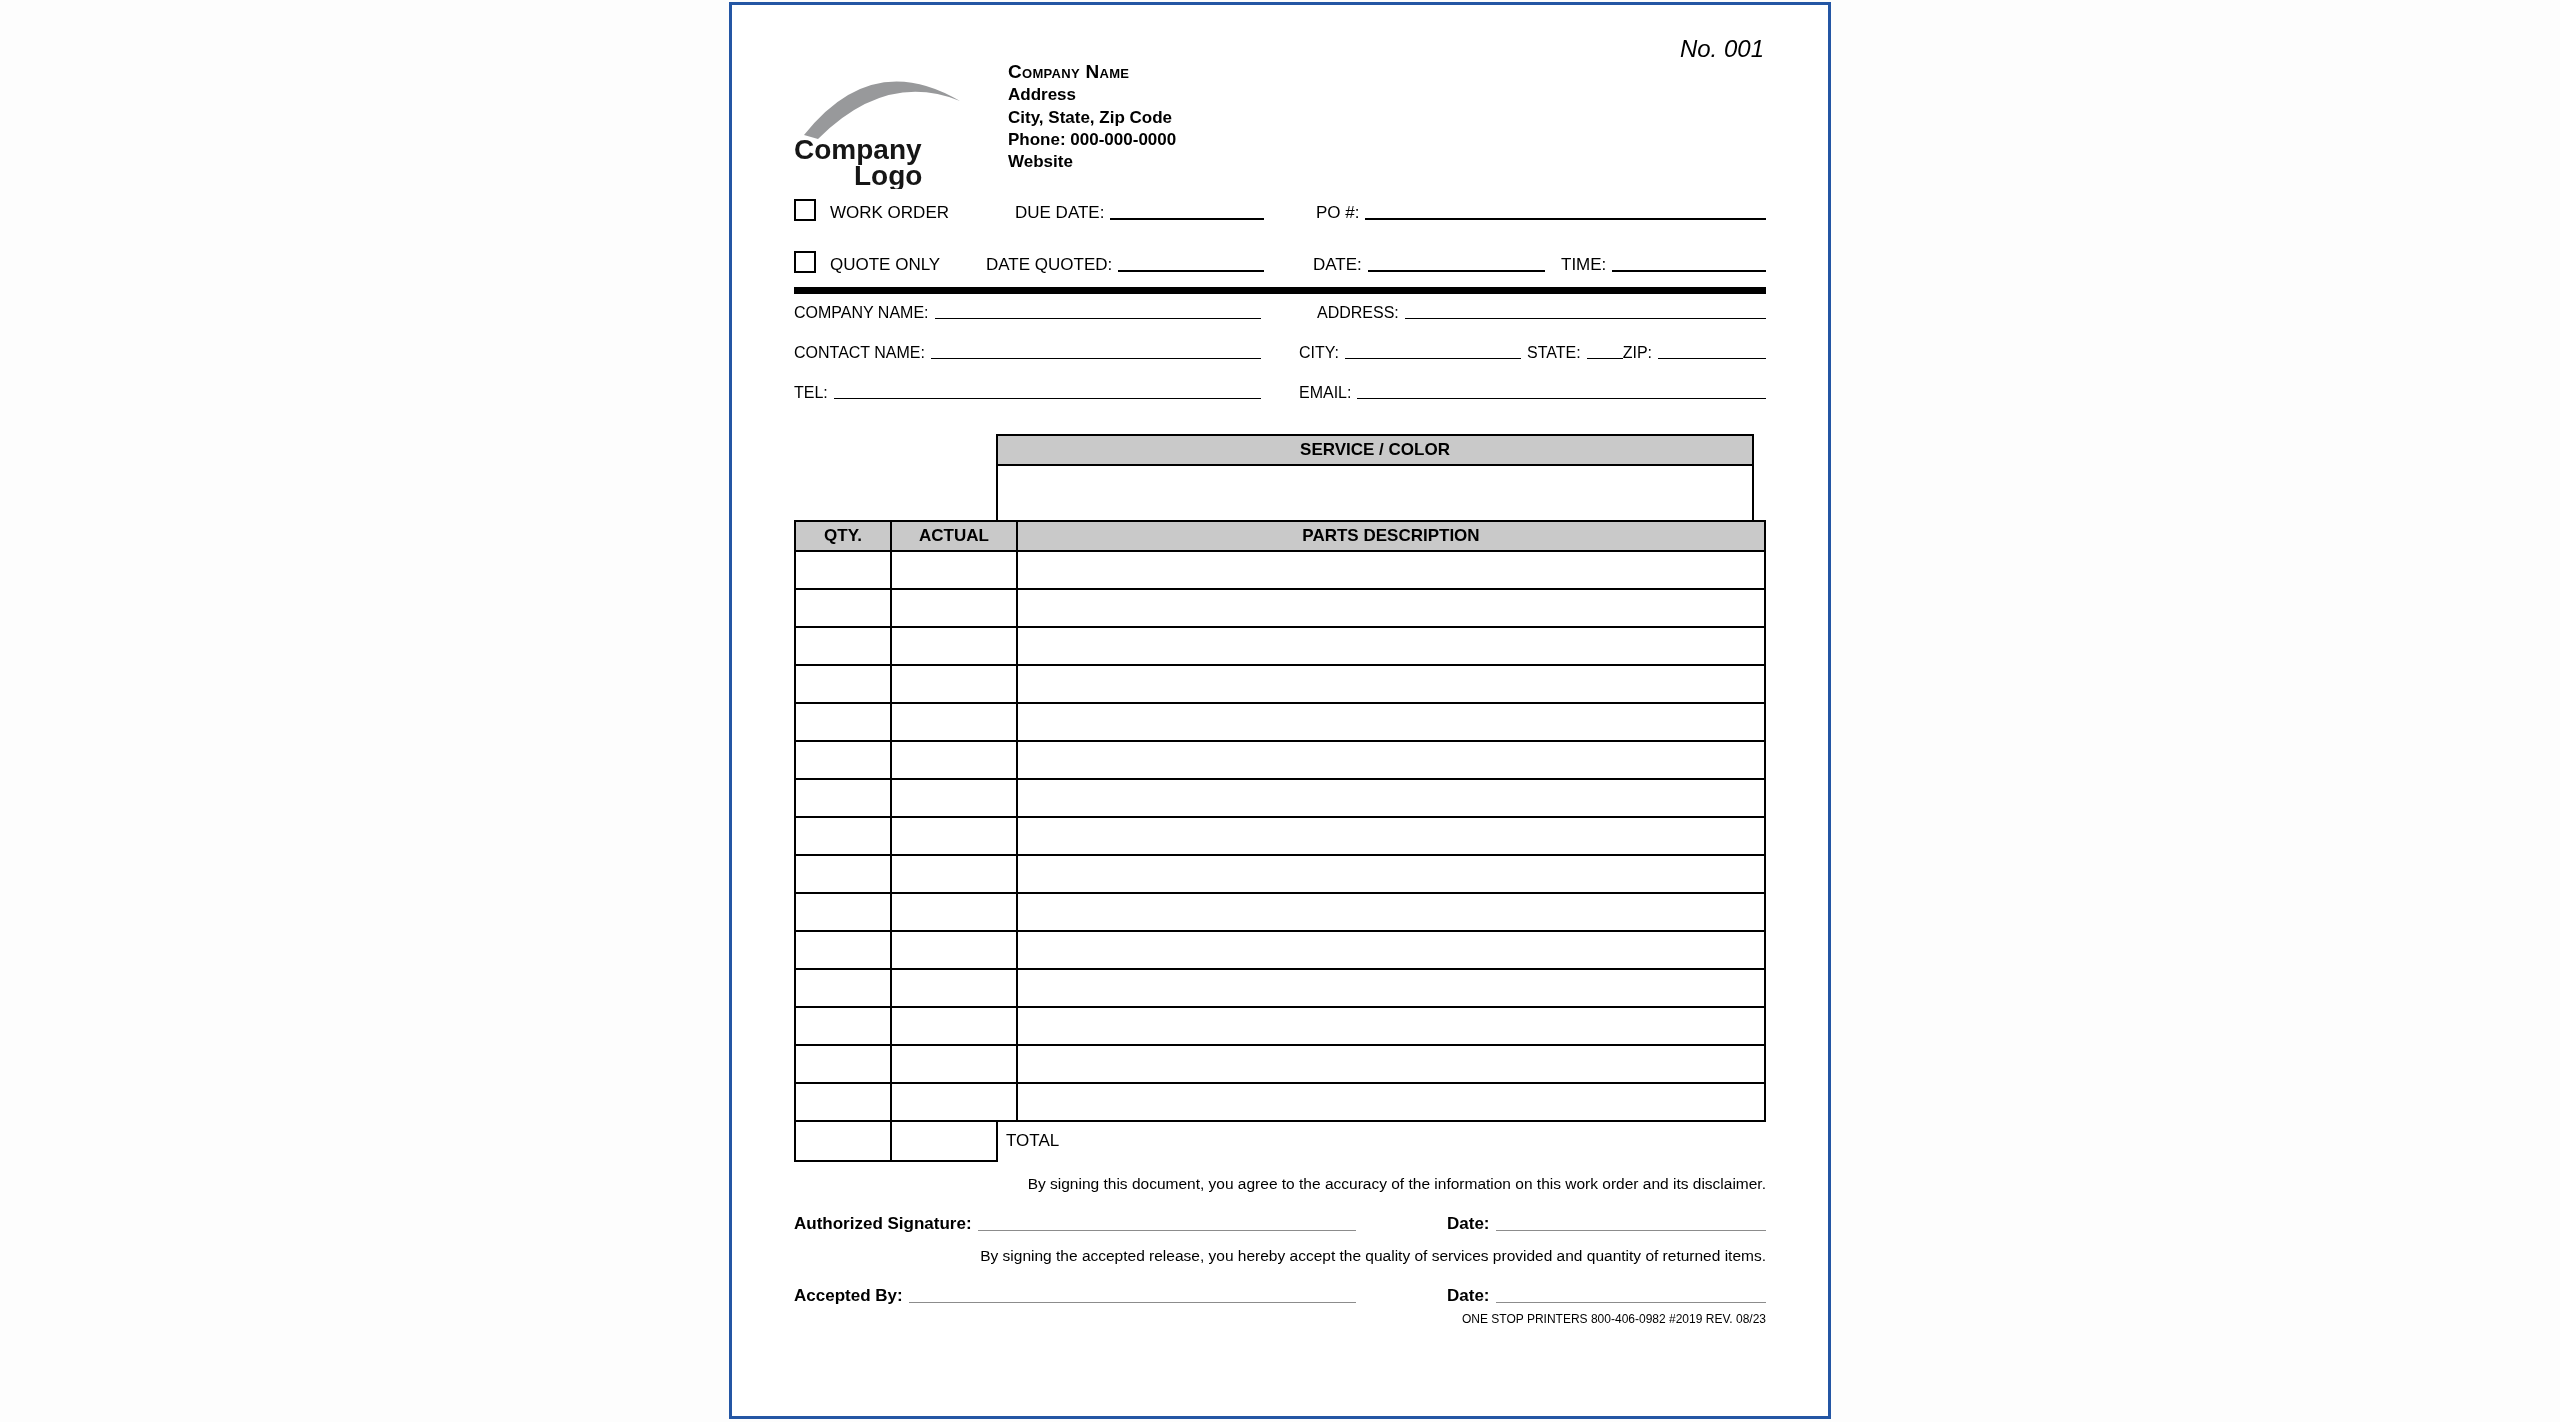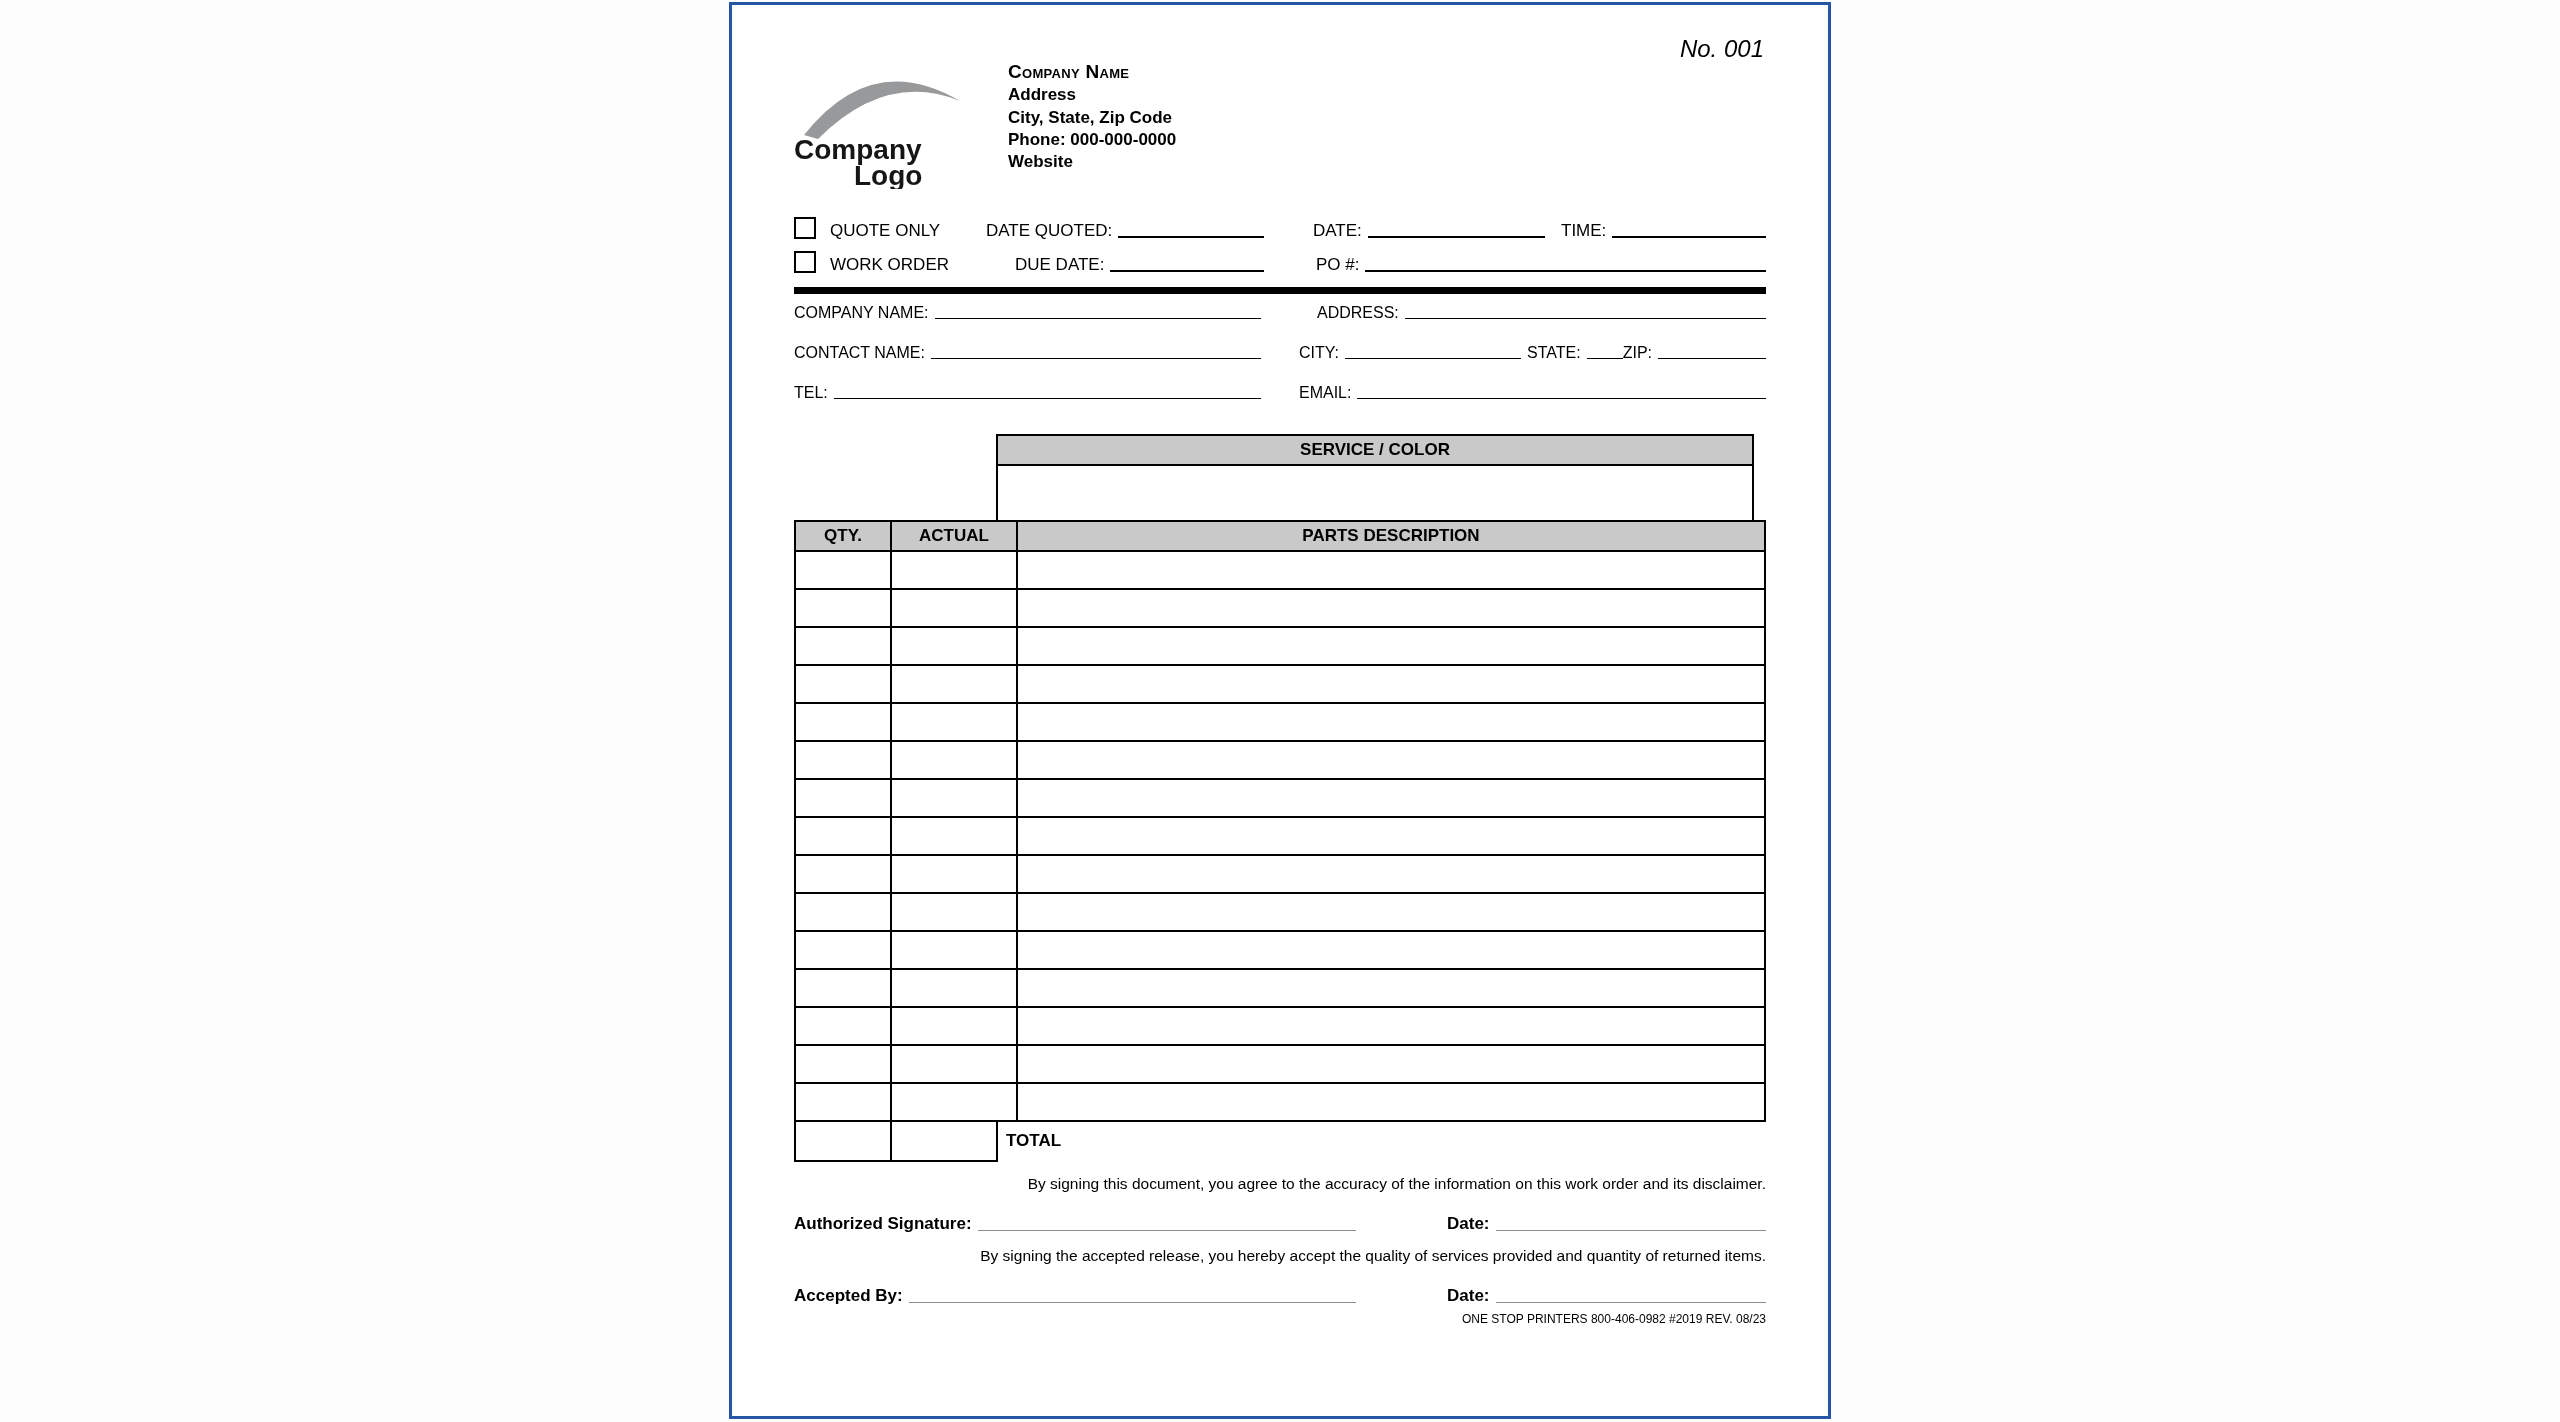--- a/index.html
+++ b/index.html
@@ -69,21 +69,21 @@
   .parts-table th, .parts-table td { border: 2px solid #000; }
   .parts-table th { background: #c9c9c9; font-size: 17px; font-weight: bold; height: 30px; text-align: center; }
   .parts-table td { height: 38px; background: #fff; }
   .col-qty { width: 96px; }
   .col-actual { width: 126px; }
 
   .total-table { width: 100%; border-collapse: collapse; table-layout: fixed; margin-top: -2px; }
   .total-table td { height: 40px; }
   .total-table .c1 { width: 96px;  border: 2px solid #000; }
   .total-table .c2 { width: 106px; border: 2px solid #000; }
-  .total-table .c3 { border: none; font-weight: bold; font-size: 17px; padding-left: 8px; vertical-align: middle; }
+  .total-table .c3 { border: none; font-weight: normal; font-size: 17px; padding-left: 8px; vertical-align: middle; }
 
   
   .disclaimer { text-align: right; font-size: 15.5px; margin-top: 13px; }
   .sig-row { display: flex; align-items: flex-end; margin-top: 15px; font-size: 17px; font-weight: bold; height: 26px; white-space: nowrap; }
   .sig-left  { flex: 0 0 562px; display: flex; align-items: flex-end; }
   .sig-right { flex: 1 1 auto; margin-left: 91px; display: flex; align-items: flex-end; }
   .sig-row .uline { border-bottom-width: 1.5px; border-bottom-color: #8c8c8c; }
 
   .print-footer { text-align: right; font-size: 12px; margin-top: 6px; }
 </style>
@@ -106,46 +106,46 @@
       <div>City, State, Zip Code</div>
       <div>Phone: 000-000-0000</div>
       <div>Website</div>
     </div>
 
     <div class="header-right">
       <div class="doc-number">No. 001</div>
     </div>
   </div>
 
+  <div class="meta-row">
+    <div class="checkbox"></div>
+    <span class="cb-label">WORK ORDER</span>
+    <span class="mgroup g-duedate">
+      <span>DUE DATE:</span>
+      <span class="uline"></span>
+    </span>
+    <span class="mgroup g-po">
+      <span>PO #:</span>
+      <span class="uline"></span>
+    </span>
+  </div>
+
   <div class="meta-row first">
     <div class="checkbox"></div>
     <span class="cb-label">QUOTE ONLY</span>
     <span class="mgroup g-datequoted">
       <span>DATE QUOTED:</span>
       <span class="uline"></span>
     </span>
     <span class="mgroup g-date">
       <span>DATE:</span>
       <span class="uline"></span>
     </span>
     <span class="mgroup g-time">
       <span>TIME:</span>
-      <span class="uline"></span>
-    </span>
-  </div>
-
-  <div class="meta-row">
-    <div class="checkbox"></div>
-    <span class="cb-label">WORK ORDER</span>
-    <span class="mgroup g-duedate">
-      <span>DUE DATE:</span>
-      <span class="uline"></span>
-    </span>
-    <span class="mgroup g-po">
-      <span>PO #:</span>
       <span class="uline"></span>
     </span>
   </div>
 
   <div class="rule-double"></div>
 
   <div class="cust-block">
     <div class="cust-row">
       <span class="cust-left">
         <span>COMPANY NAME:</span>

